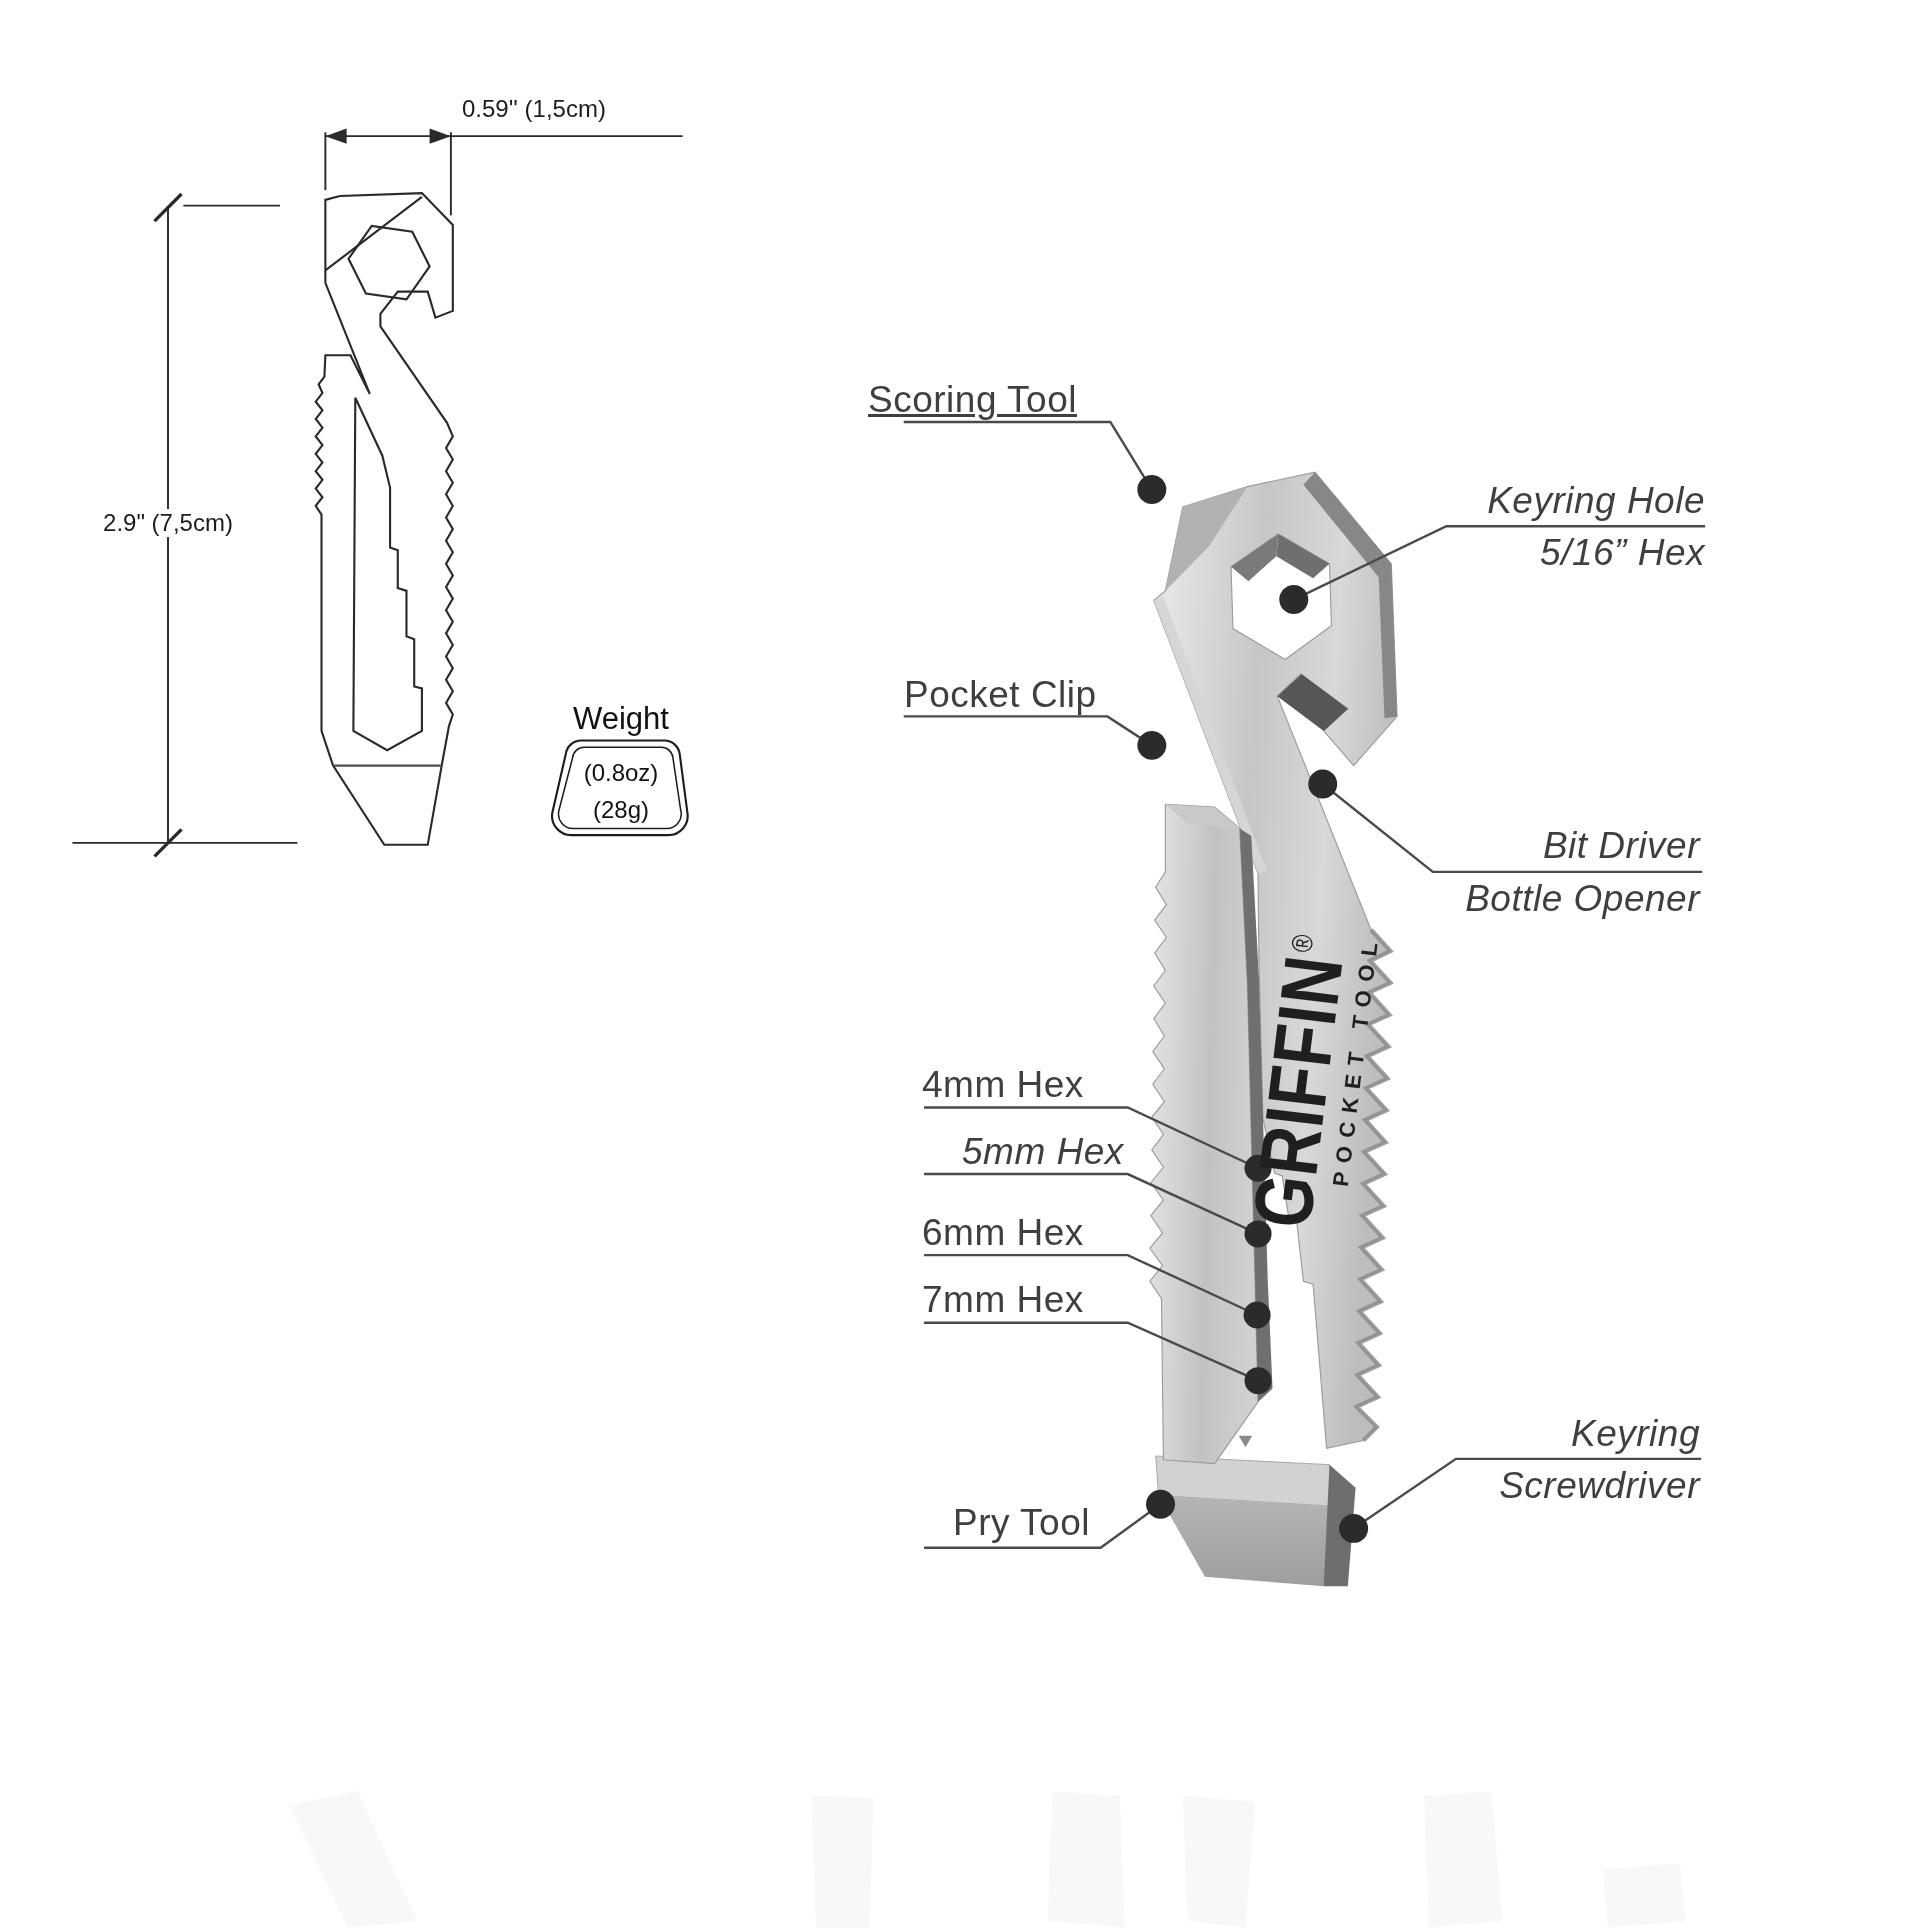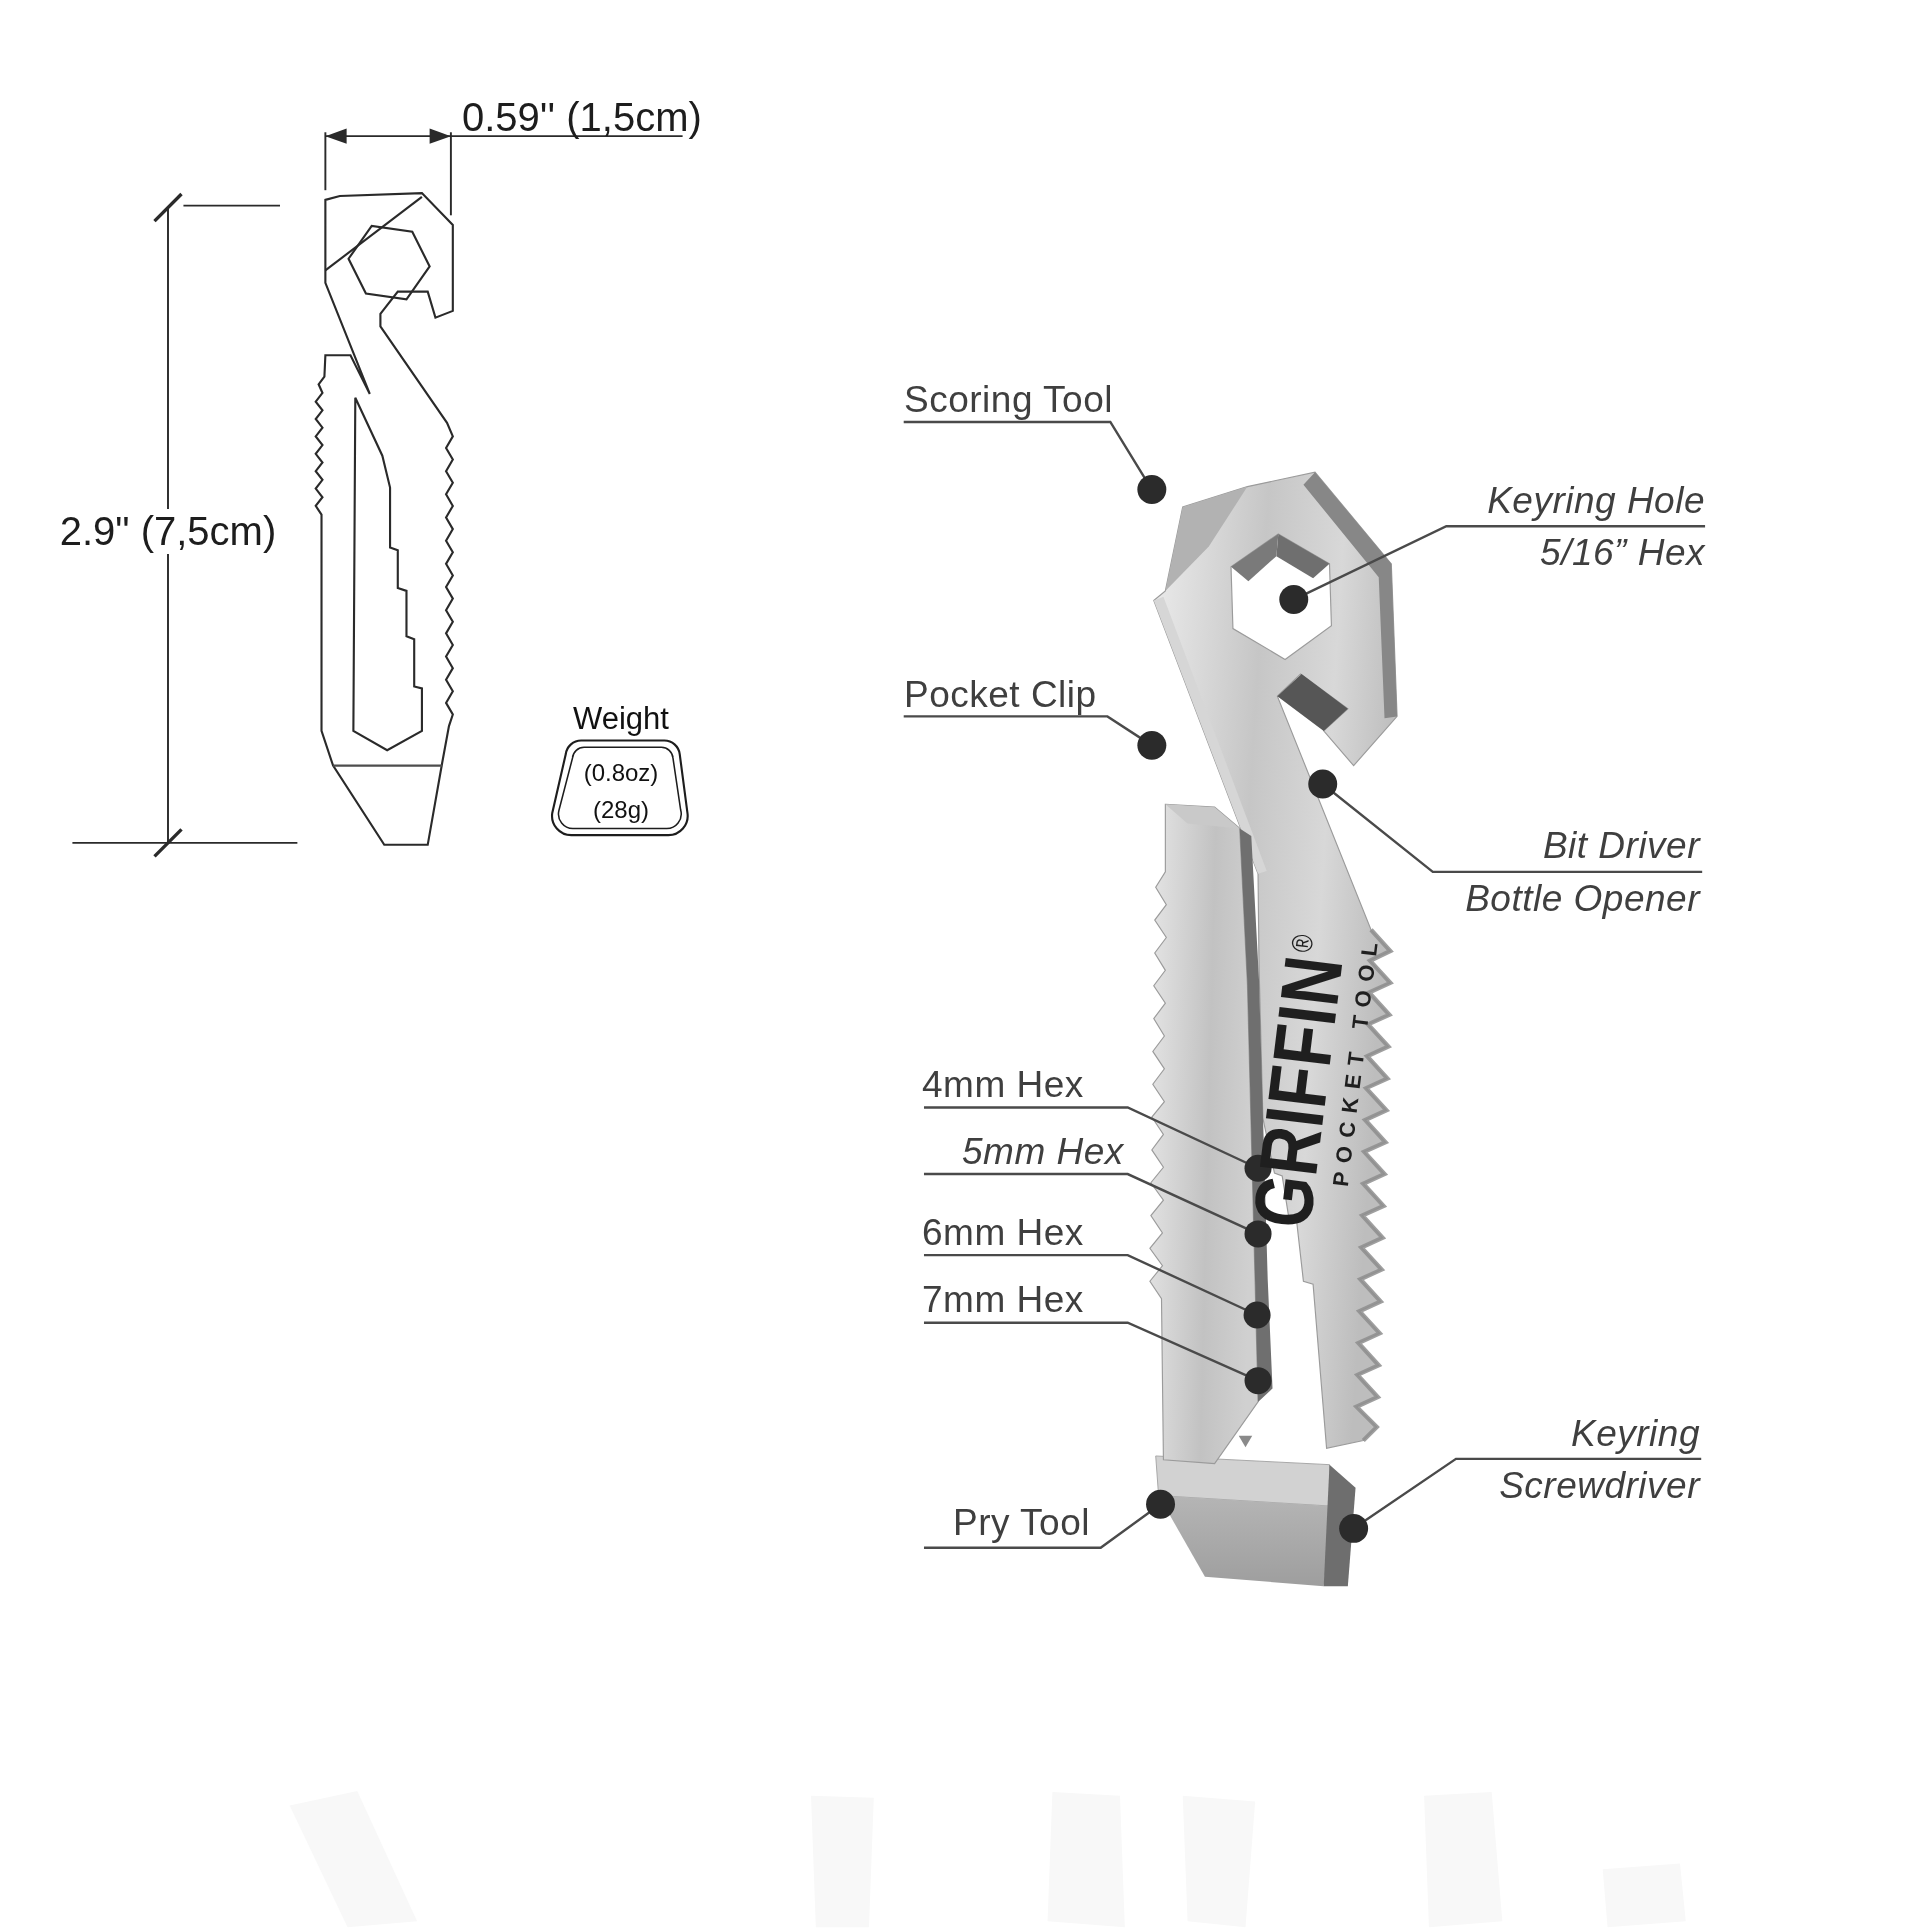--- a/index.html
+++ b/index.html
@@ -8,21 +8,21 @@
     font-family:"Liberation Sans",sans-serif;overflow:hidden;
   }
   #stage{position:absolute;left:0;top:0;width:1931px;height:1931px;}
   svg{position:absolute;left:0;top:0;}
   .lbl{
     position:absolute;font-size:37px;color:var(--label,#3f3f3f);
     letter-spacing:0.5px;white-space:nowrap;line-height:1.1;z-index:5;
   }
   .lbl.right{text-align:right;font-style:italic;}
   .dimtxt{
-    position:absolute;font-size:40px;color:#1d1d1d;white-space:nowrap;z-index:5;
+    position:absolute;font-size:24px;color:#1d1d1d;white-space:nowrap;z-index:5;
   }
   .dimtxt.masked{background:#ffffff;padding:0 9.7px;transform:translateX(-50%);}
   .wtxt{position:absolute;font-size:24px;color:#111;white-space:nowrap;z-index:5;transform:translateX(-50%);}
   #logo{
     position:absolute;left:1315px;top:1083px;z-index:6;
     transform:translate(-50%,-50%) rotate(-83deg);
     display:flex;flex-direction:column;align-items:flex-end;
     color:var(--logo-ink,#1f1f1f);
   }
   #logo .brand-row{
@@ -191,21 +191,21 @@
 </svg>
 
 <div class="dimtxt" style="left:462px;top:95px;">0.59'' (1,5cm)</div>
 
 <div class="dimtxt masked" style="left:168px;top:509px;">2.9" (7,5cm)</div>
 
 <div class="wtxt" style="left:621px;top:701px;font-size:31px;">Weight</div>
 <div class="wtxt" style="left:621px;top:759px;">(0.8oz)</div>
 <div class="wtxt" style="left:621px;top:796px;">(28g)</div>
 
-<div class="lbl" style="left:904px;top:380px;">Scoring Tool</div>
+<div class="lbl" style="left:868px;top:380px;text-decoration:underline;">Scoring Tool</div>
 
 <div class="lbl right" style="left:1381px;top:481px;width:324px;">Keyring Hole</div>
 <div class="lbl right" style="left:1381px;top:533px;width:324px;">5/16” Hex</div>
 
 <div class="lbl" style="left:904px;top:675px;">Pocket Clip</div>
 
 <div class="lbl right" style="left:1381px;top:826px;width:319px;">Bit Driver</div>
 <div class="lbl right" style="left:1381px;top:879px;width:319px;">Bottle Opener</div>
 
 <div class="lbl" style="left:922px;top:1065px;">4mm Hex</div>

